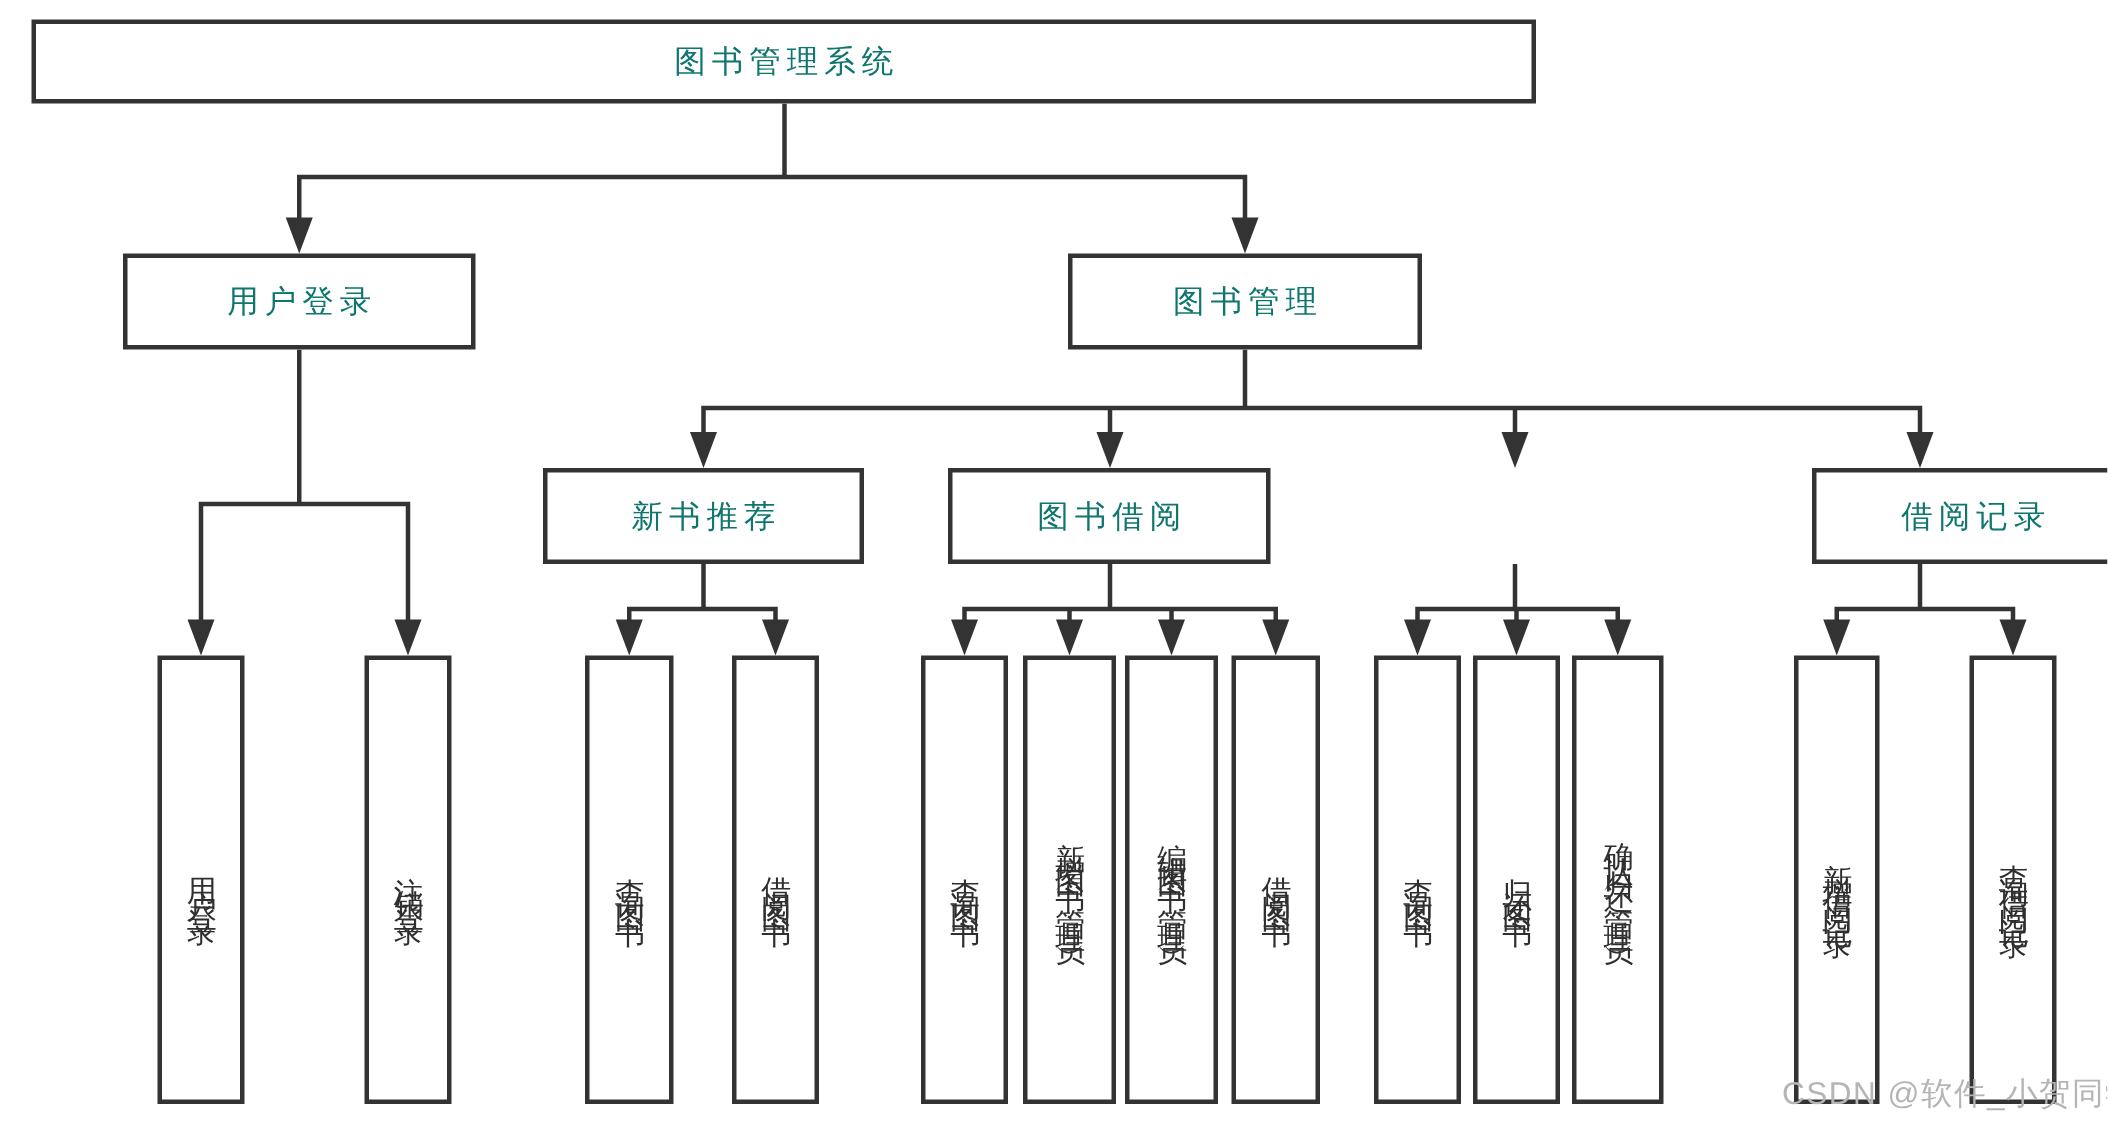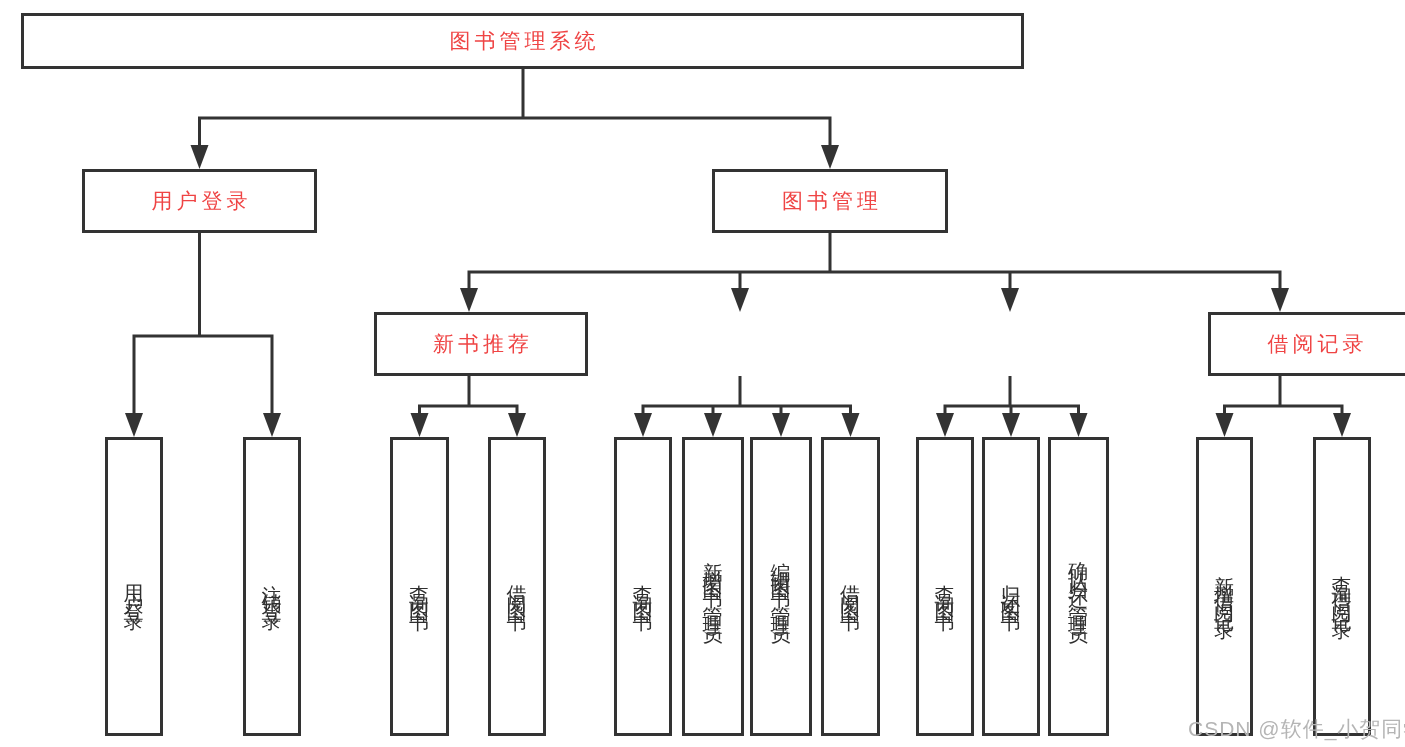--- a/index.html
+++ b/index.html
@@ -21,21 +21,21 @@
     box-sizing: border-box;
     height: 64px;
     border: 3px solid #333333;
     background: #ffffff;
     display: flex;
     align-items: center;
     justify-content: center;
     font-size: 21px;
     letter-spacing: 4px;
     text-indent: 4px;
-    color: #ef4444;
+    color: #0f766e;
     z-index: 2;
     white-space: nowrap;
   }
   .box.root { height: 56px; font-size: 21px; }
   .vbox {
     position: absolute;
     box-sizing: border-box;
     top: 437px;
     height: 299px;
     border: 3px solid #333333;
@@ -101,21 +101,22 @@
       <use href="#ah" transform="translate(1224.5,437)"></use>
       <use href="#ah" transform="translate(1342,437)"></use>
     </g>
   </svg>
 
   <div class="box root" style="left:21px; top:13px; width:1003px;">图书管理系统</div>
 
   <div class="box" style="left:82px; top:169px; width:235px;">用户登录</div>
   <div class="box" style="left:712px; top:169px; width:236px;text-align:right;">图书管理</div>
 
-  <div class="box" style="left:362px; top:312px; width:214px;margin-left:12px;">新书推荐</div>
+  <div class="box" style="left:362px; top:312px; width:214px;">新书推荐</div>
+  <div class="box" style="left:632px; top:312px; width:215px;">图书借阅</div>
   <div class="box" style="left:1172px; top:312px; width:215px;margin-left:36px;">借阅记录</div>
 
   <div class="vbox" style="left:105px; width:58px;">用户登录</div>
   <div class="vbox" style="left:243px; width:58px;">注销登录</div>
 
   <div class="vbox" style="left:390px; width:59px;">查询图书</div>
   <div class="vbox" style="left:488px; width:58px;">借阅图书</div>
 
   <div class="vbox" style="left:614px; width:58px;">查询图书</div>
   <div class="vbox" style="left:682px; width:62px;">新增图书（管理员）</div>

